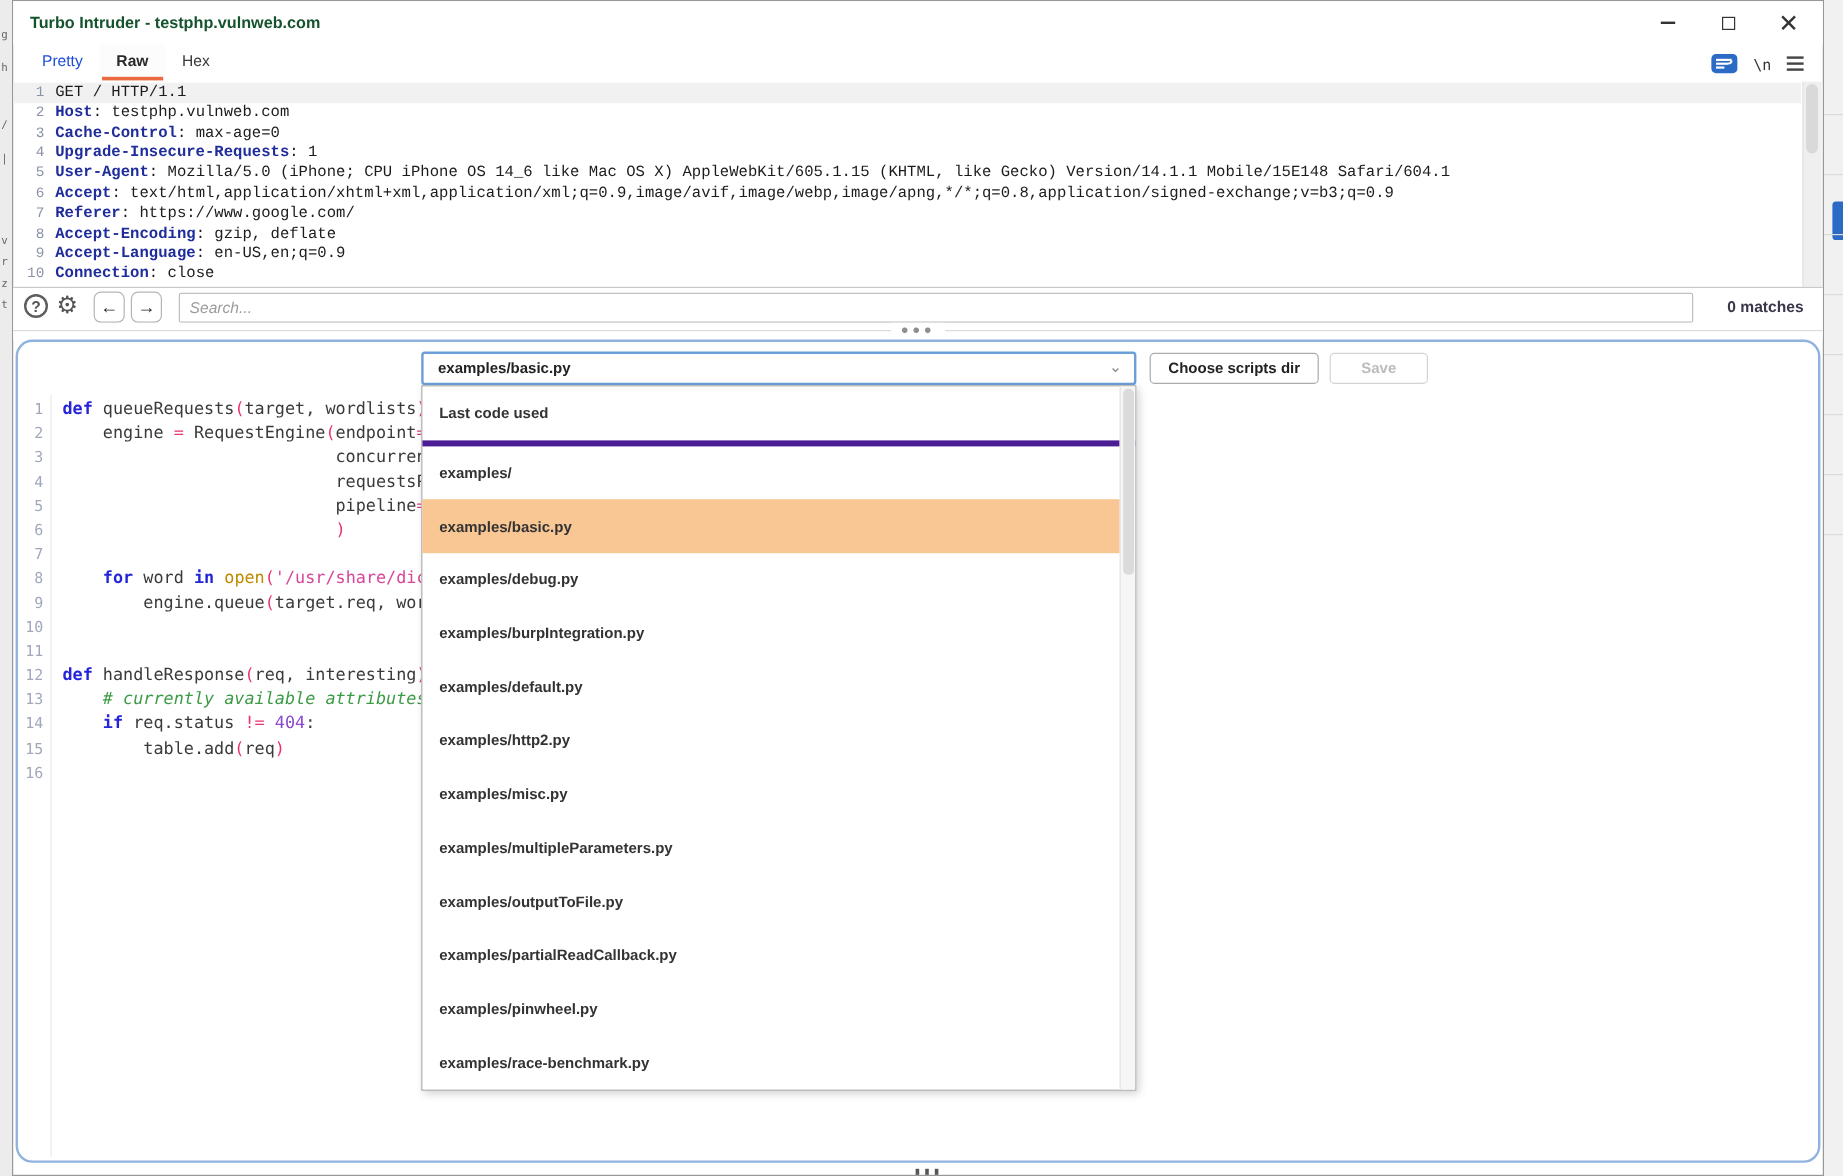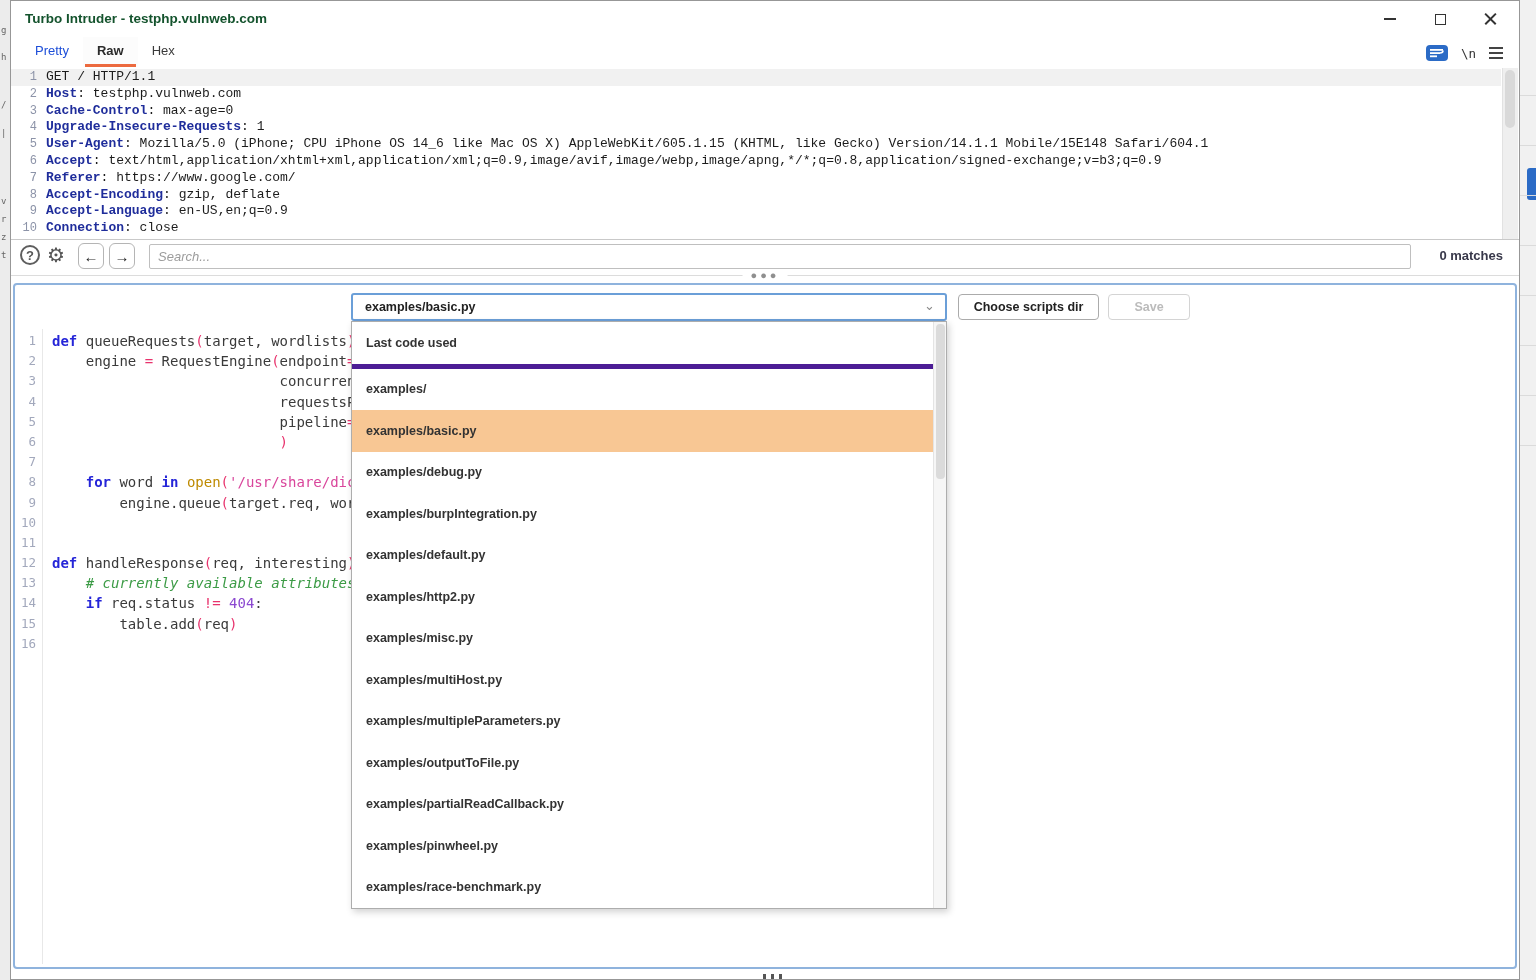--- a/index.html
+++ b/index.html
@@ -54,21 +54,21 @@
   .search-input{position:absolute;left:138px;top:4px;width:1262px;height:25px;border:1px solid #BFBFBF;border-radius:2px;
      padding:0 8px;font-size:13px;color:#444;box-sizing:border-box;font-family:"Liberation Sans",sans-serif;outline:none;}
   .search-input::placeholder{font-style:italic;color:#9C9C9C;}
   .matches{position:absolute;right:16px;top:8px;font-size:13px;font-weight:bold;color:#38384A;}
   
   .splitter{position:absolute;left:0;top:268px;width:1508px;height:14px;background:#FFF;}
   .splitter .line{position:absolute;left:0;right:0;top:6px;height:1px;background:#DCDCDC;}
   .splitter .dots{position:absolute;top:0px;left:50%;transform:translateX(-50%);background:#FFF;padding:0 8px;
      color:#8F8F8F;font-size:11px;letter-spacing:3px;line-height:13px;}
   
-  #scripts-panel{position:absolute;left:2px;top:282px;width:1504px;height:686px;border:2px solid #8FB3DD;border-radius:4px;background:#FFF;box-sizing:border-box;}
+  #scripts-panel{position:absolute;left:2px;top:282px;width:1504px;height:686px;border:2px solid #8FB3DD;border-radius:14px;background:#FFF;box-sizing:border-box;}
   .combobox{position:absolute;left:336px;top:8px;width:596px;height:28px;border:2px solid #6B9FD8;border-radius:3px;background:#FFF;box-sizing:border-box;}
   .combo-text{font-size:12.5px;font-weight:700;color:#222;line-height:24px;padding-left:12px;}
   .combo-chevron{position:absolute;right:10px;top:3px;color:#8A8A8A;font-size:13px;}
   .btn{position:absolute;top:9px;height:26px;border:1px solid #ABABAB;border-radius:4px;background:#FFF;
      font-size:12.5px;font-weight:700;color:#222;display:flex;align-items:center;justify-content:center;box-sizing:border-box;}
   #btn-choose{left:943px;width:141px;}
   #btn-save{left:1093px;width:82px;color:#BBB;border-color:#D4D4D4;}
   .code-gutter-line{position:absolute;left:27px;top:44px;bottom:3px;width:1px;background:#E8E8E8;}
   #code{position:absolute;left:0;top:46px;width:1000px;font-family:"DejaVu Sans Mono",monospace;font-size:14px;}
   .code-line{display:flex;height:20.2px;line-height:20.2px;white-space:pre;}
@@ -243,23 +243,20 @@
         <div class="dd-item">
           <span>examples/default.py</span>
         </div>
         <div class="dd-item">
           <span>examples/http2.py</span>
         </div>
         <div class="dd-item">
           <span>examples/misc.py</span>
         </div>
         <div class="dd-item">
-          <span>examples/multiHost.py</span>
-        </div>
-        <div class="dd-item">
           <span>examples/multipleParameters.py</span>
         </div>
         <div class="dd-item">
           <span>examples/outputToFile.py</span>
         </div>
         <div class="dd-item">
           <span>examples/partialReadCallback.py</span>
         </div>
         <div class="dd-item">
           <span>examples/pinwheel.py</span>

